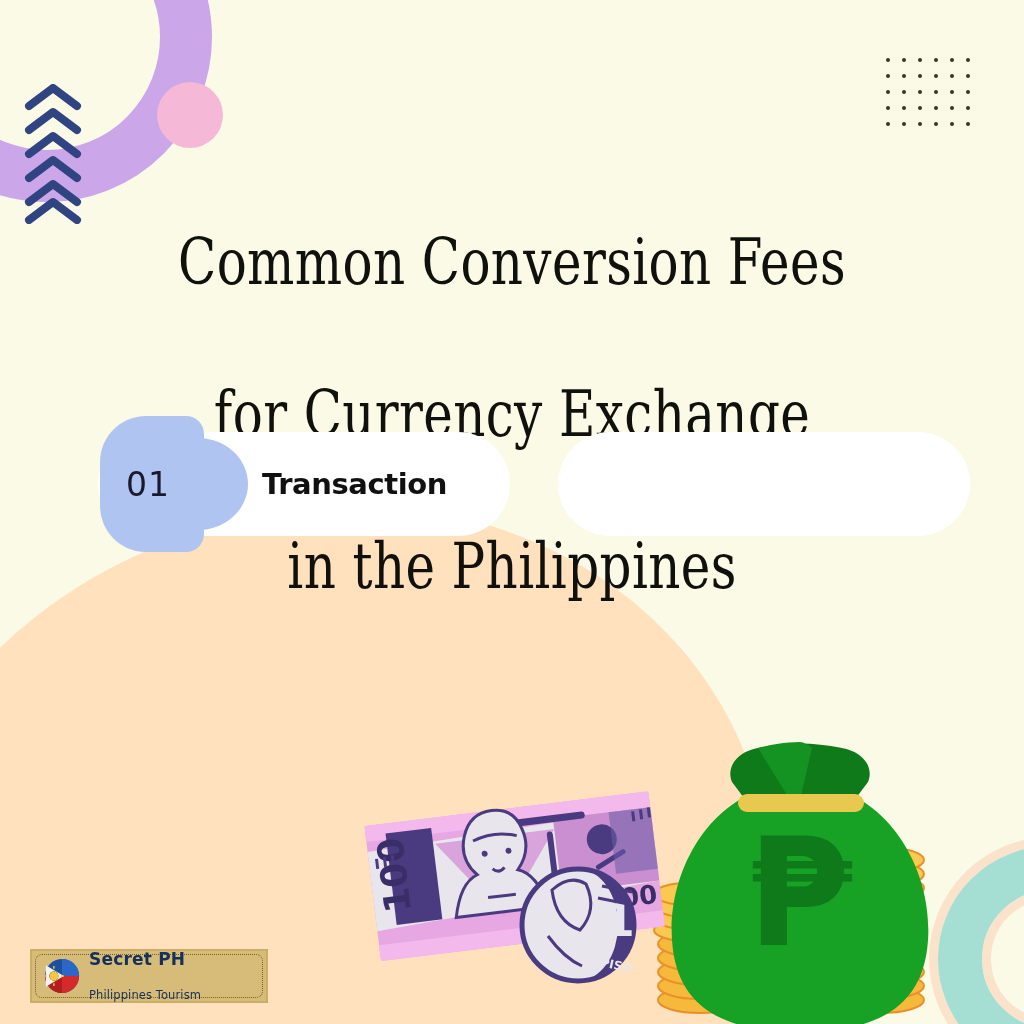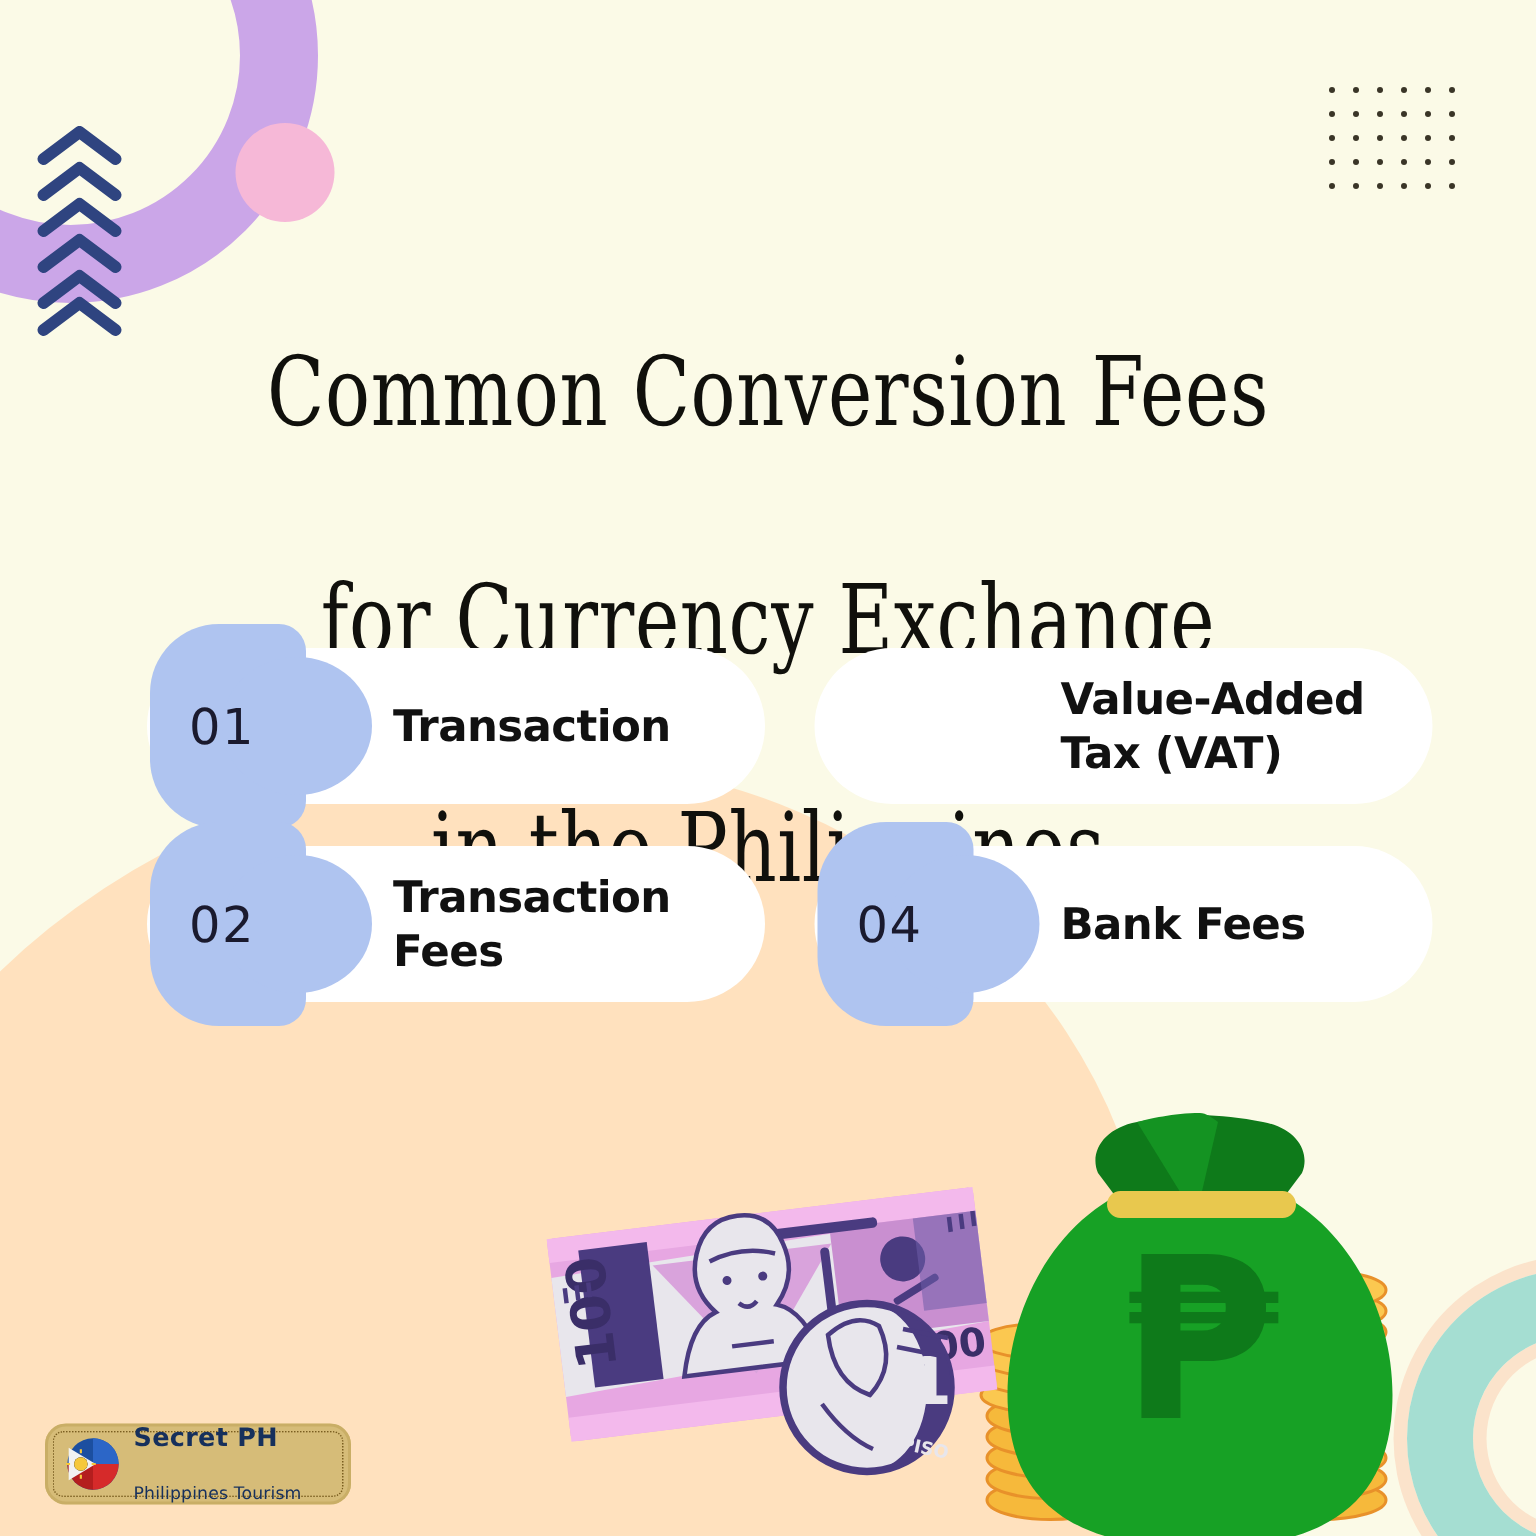--- a/index.html
+++ b/index.html
@@ -54,21 +54,21 @@
     transform:scaleX(0.78);
     transform-origin:50% 0;
     white-space:pre-line;
   }
   .title .tline{display:block;}
 
   
   .cards{
     position:absolute;left:98px;top:432px;width:880px;
   }
-  .card-row{display:flex;gap:33px;margin-bottom:28px;}
+  .card-row{display:flex;gap:48px;margin-bottom:28px;}
   .card{
     position:relative;
     width:412px;height:104px;
     background:#FFFFFF;
     border-radius:52px;
     display:flex;align-items:center;
   }
   .badge{
     position:absolute;left:2px;top:-16px;
     width:136px;height:136px;
@@ -102,23 +102,23 @@
     letter-spacing:-0.4px;
     white-space:pre-line;
   }
 
   
   .art{position:absolute;left:0;top:0;width:1024px;height:1024px;pointer-events:none;}
 
   
   .logo{
     position:absolute;left:30px;top:949px;
-    width:204px;height:54px;
+    width:238px;height:54px;
     background:#D6BC78;
-    border-radius:14px;
+    border-radius:0;
     display:flex;align-items:center;
     box-shadow:inset 0 0 0 2px #C9AE66;
   }
   .logo:after{
     content:"";position:absolute;left:5px;top:5px;right:5px;bottom:5px;
     border:1px dotted #7A5E20;border-radius:7px;
   }
   .logo-mark{margin-left:14px;width:36px;height:36px;flex:0 0 36px;z-index:2;}
   .logo-text{margin-left:9px;z-index:2;line-height:1.05;}
   .logo-title{
@@ -198,44 +198,23 @@
     <div class="card-row">
       <div class="card">
         <div class="badge">
           <div class="blob"></div>
             <div class="lobe"></div>
           <div class="num">01</div>
         </div>
         <div class="card-label">Transaction</div>
       </div>
       <div class="card">
-        <div class="card-label">Value-Added
-Tax (VAT)</div>
       </div>
     </div>
 
-    <div class="card-row">
-      <div class="card">
-        <div class="badge">
-          <div class="blob"></div>
-            <div class="lobe"></div>
-          <div class="num">02</div>
-        </div>
-        <div class="card-label">Transaction
-Fees</div>
-      </div>
-      <div class="card">
-        <div class="badge">
-          <div class="blob"></div>
-            <div class="lobe"></div>
-          <div class="num">04</div>
-        </div>
-        <div class="card-label">Bank Fees</div>
-      </div>
-    </div>
 
   </div>
 
   <svg class="art" viewBox="0 0 1024 1024">
 
     <g>
       <g fill="#F6B93B" stroke="#E8912A" stroke-width="2">
         <ellipse cx="700" cy="1000" rx="42" ry="13"></ellipse>
           <ellipse cx="700" cy="986" rx="42" ry="13"></ellipse>
         <ellipse cx="700" cy="972" rx="42" ry="13"></ellipse>

